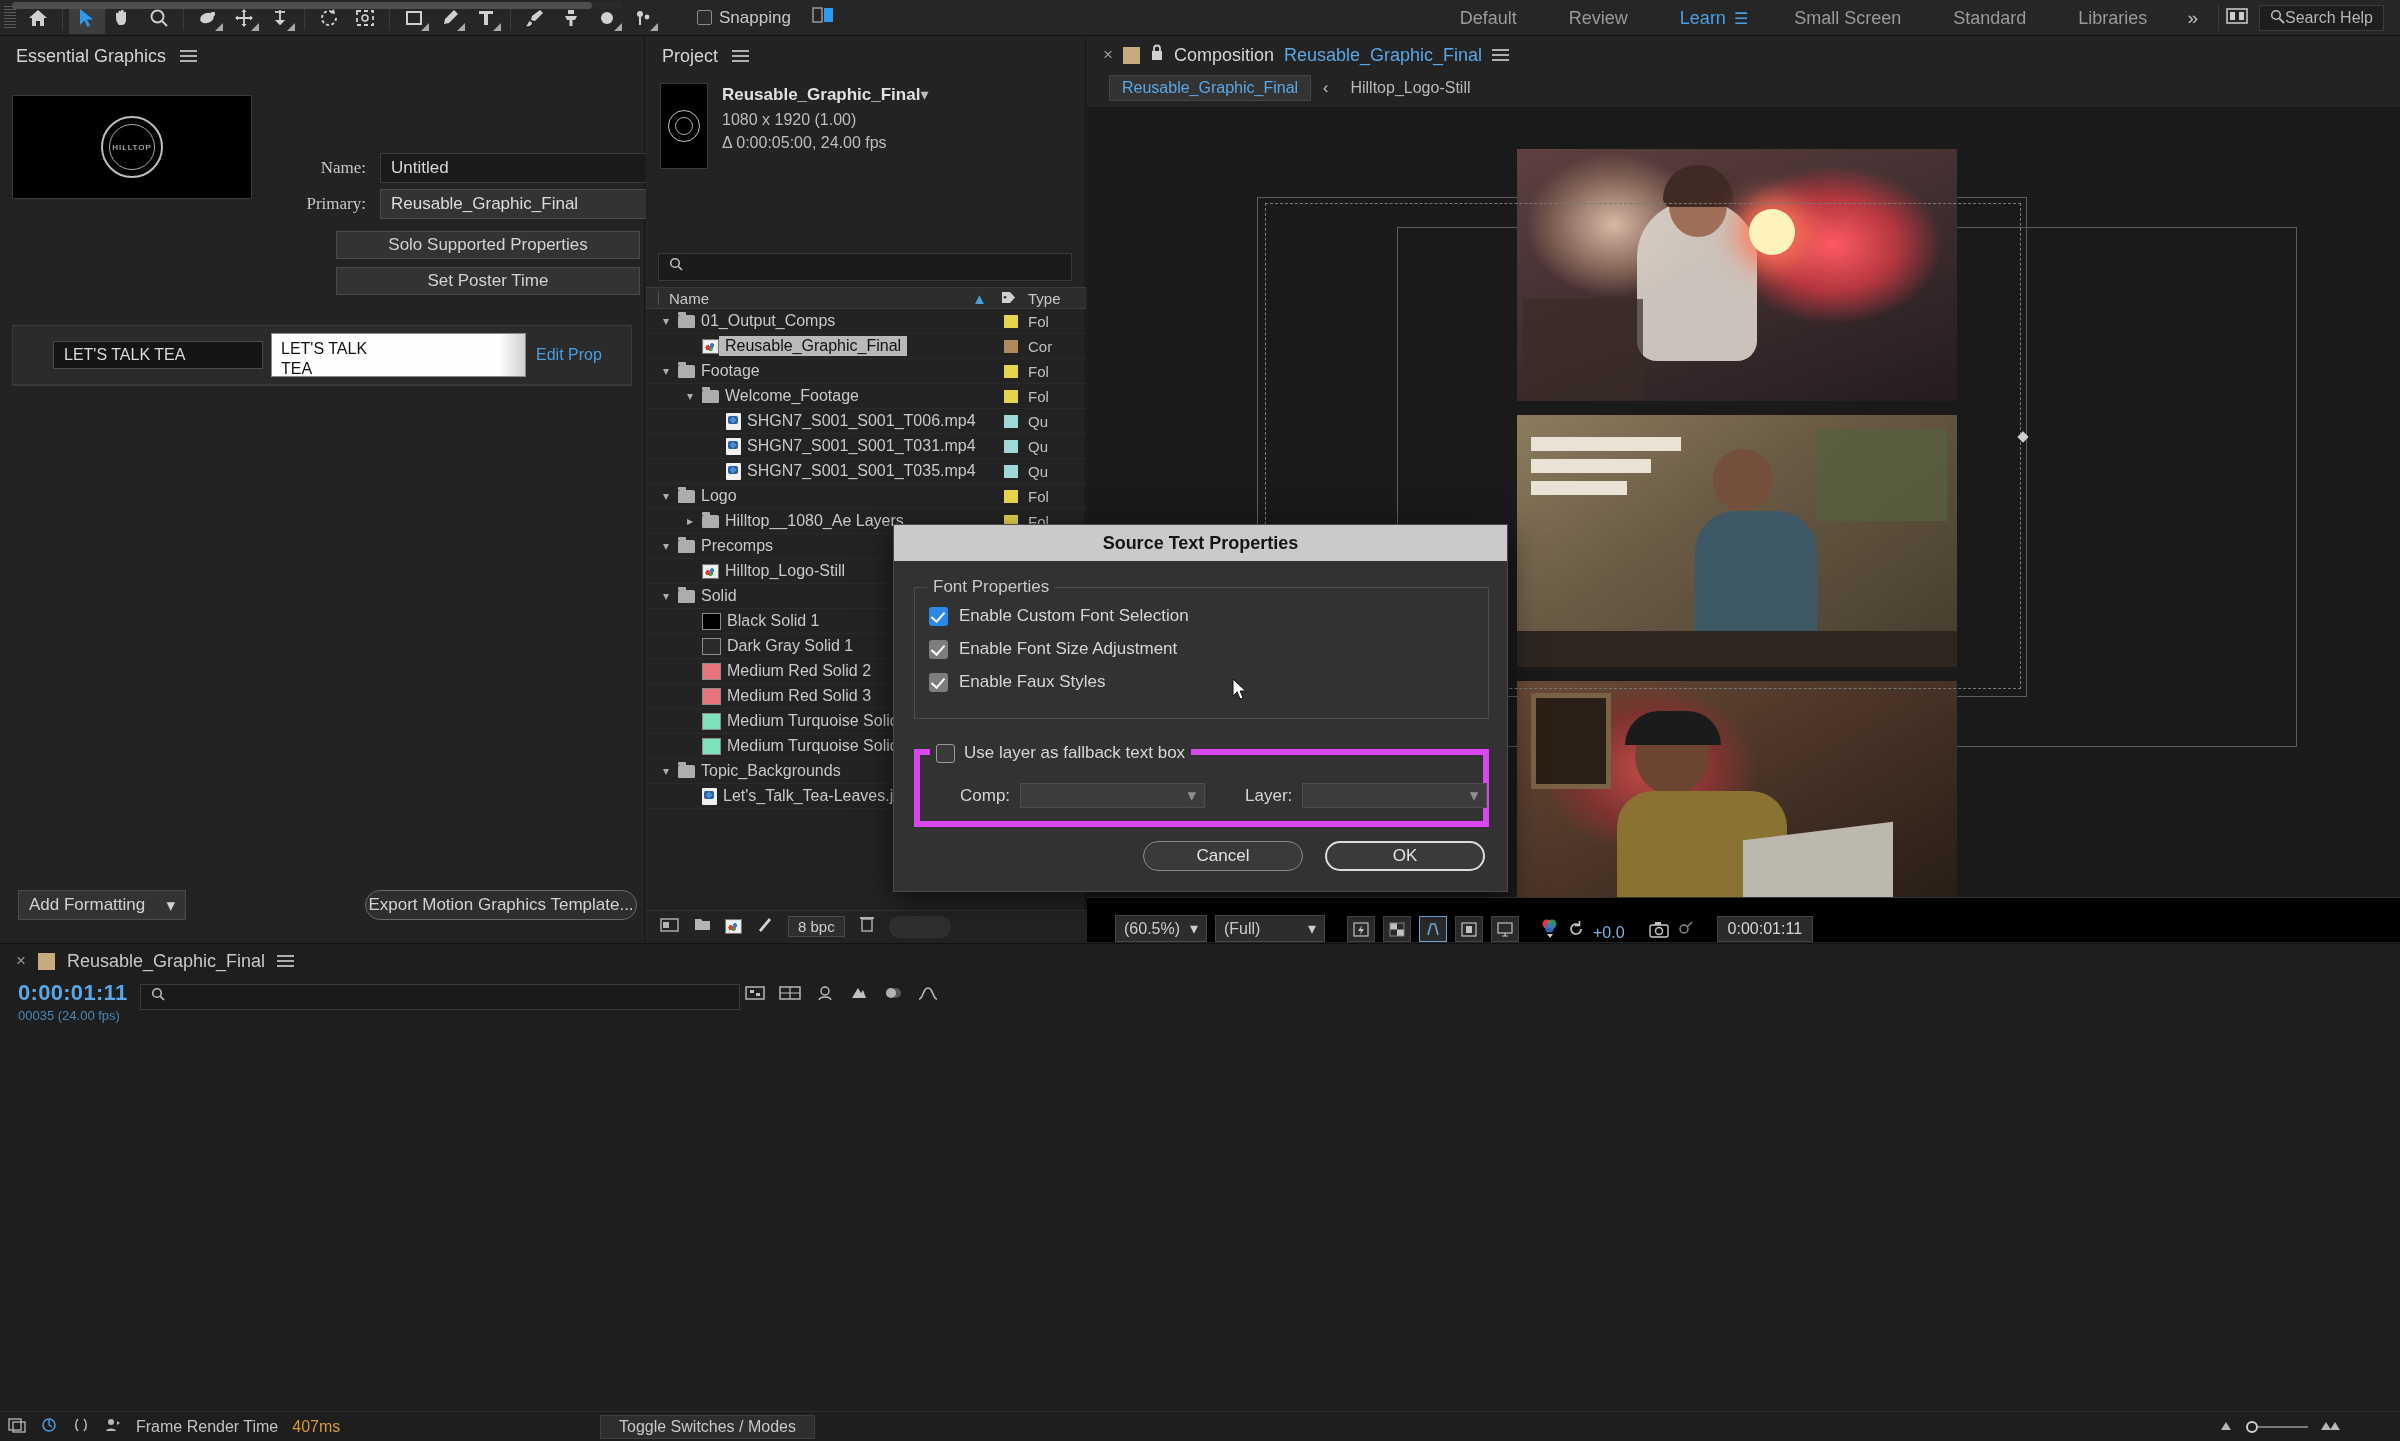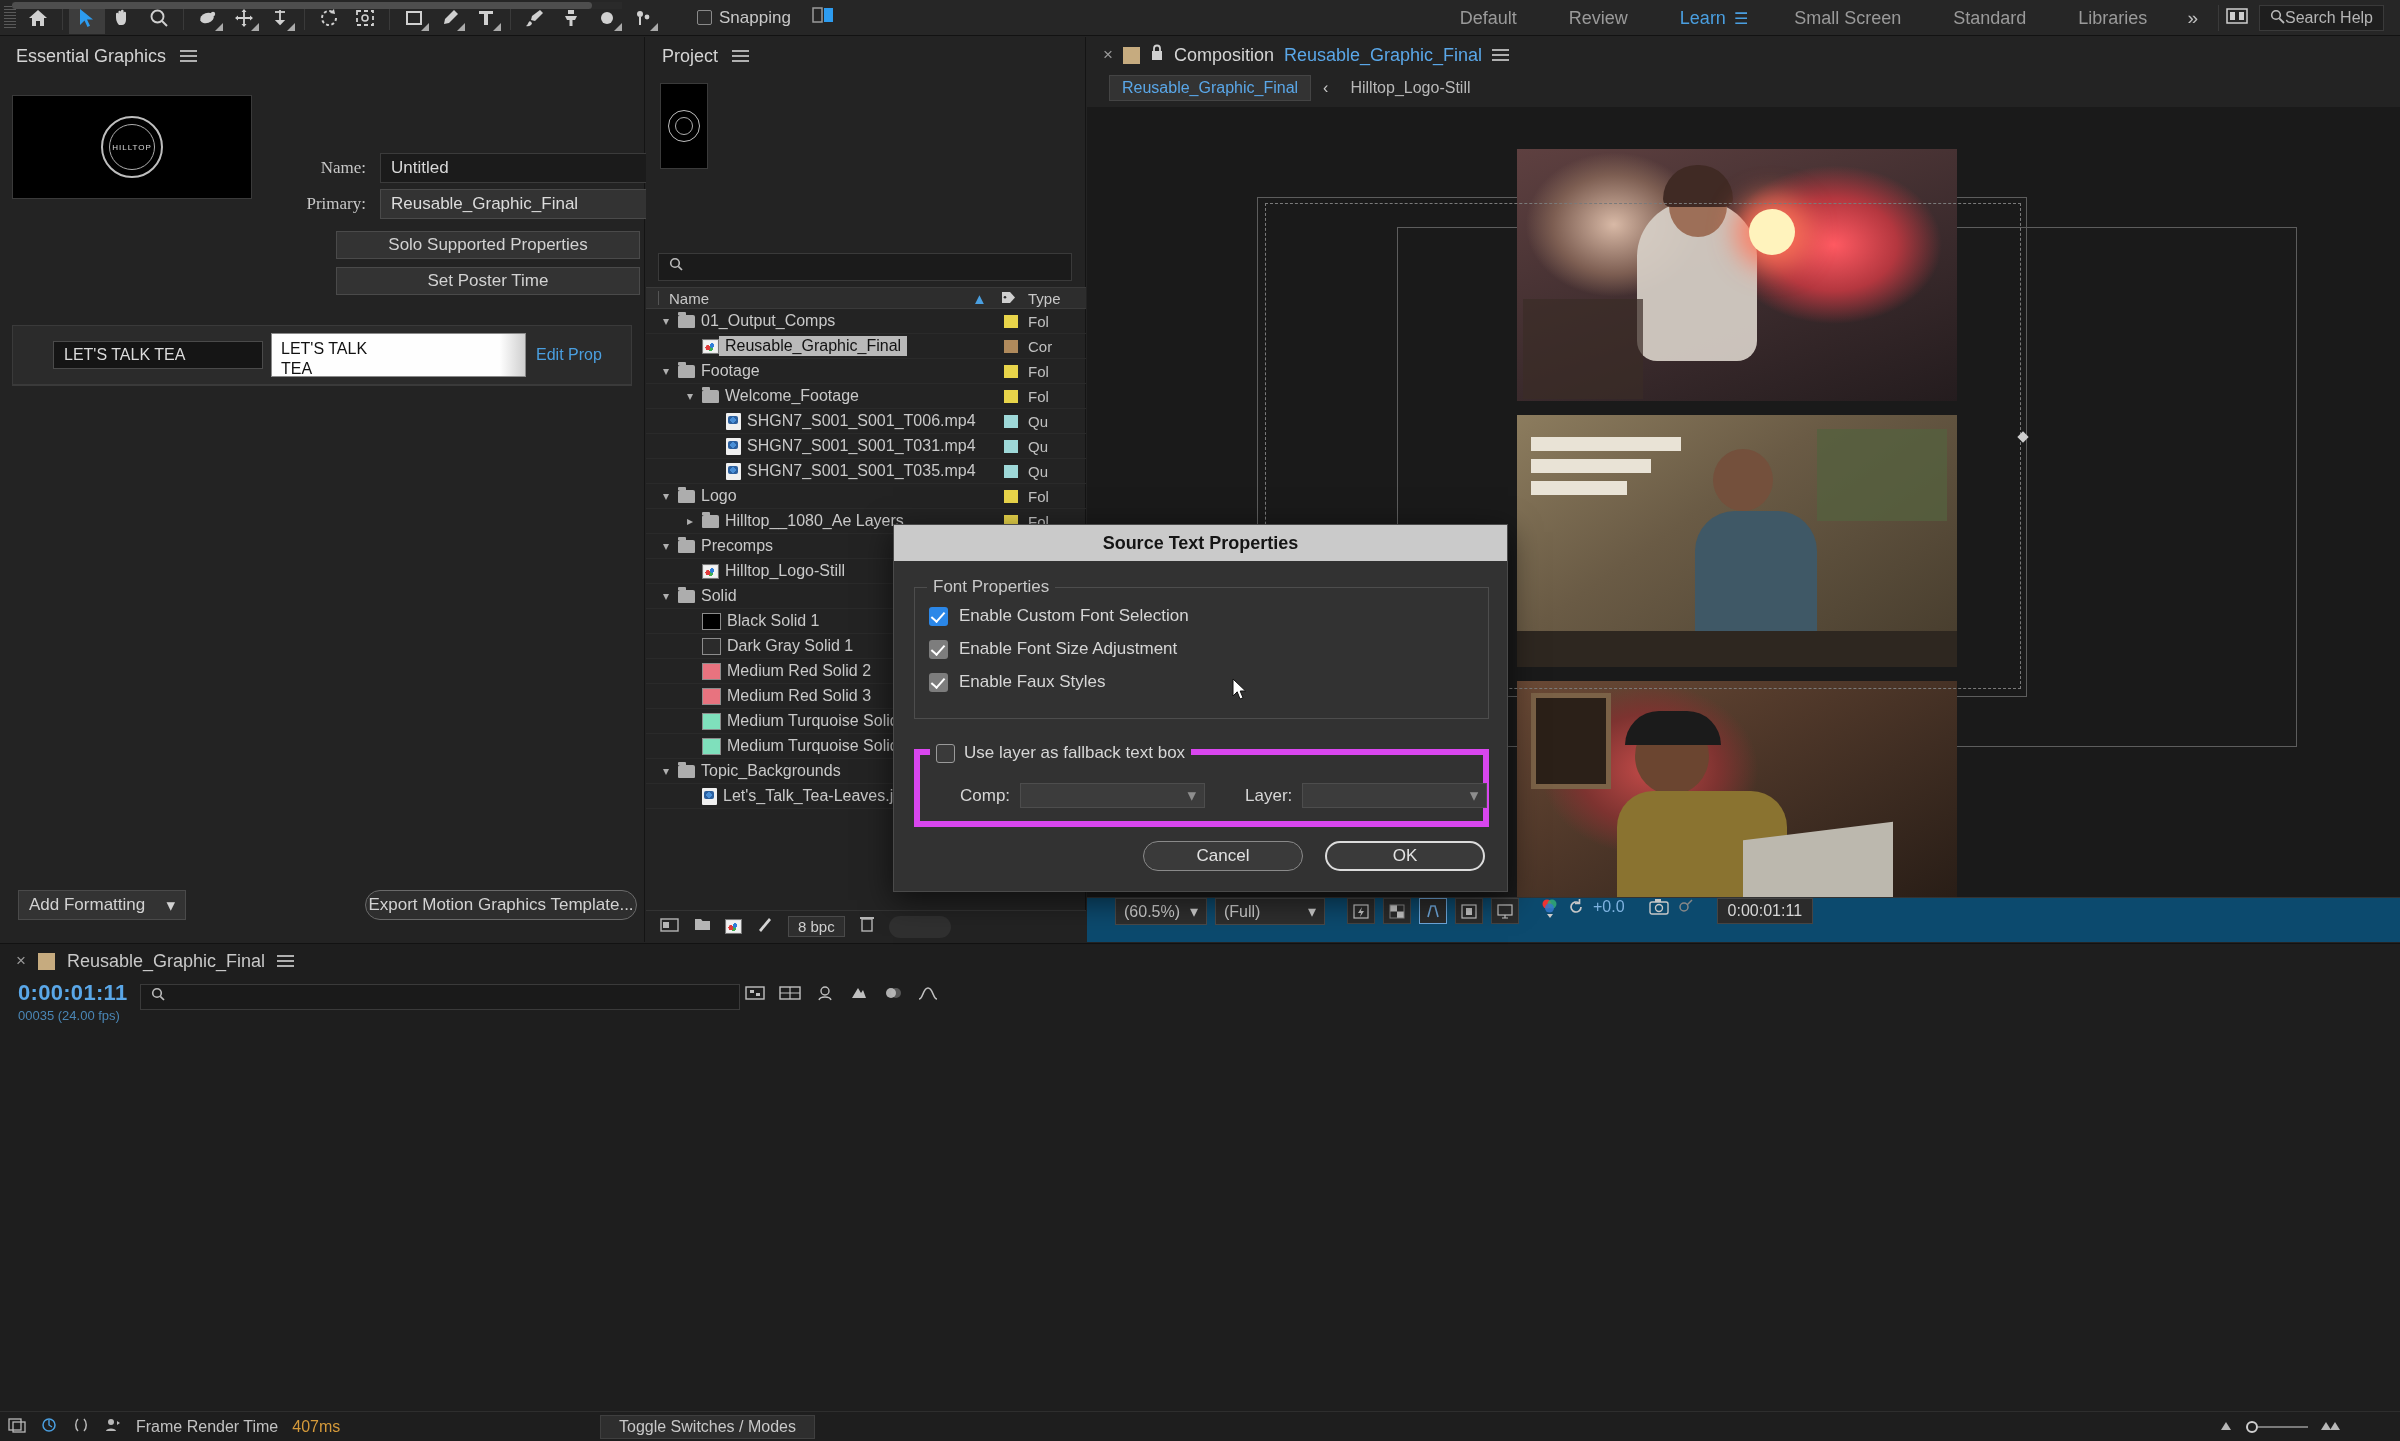--- a/index.html
+++ b/index.html
@@ -124,22 +124,22 @@
   .comp-name{ color:#5aa7e8; }
   .comp-sub{ height:30px; display:flex; align-items:center; gap:12px; padding-left:22px; font-size:16px;}
   .subtab{ background:#333; color:#5aa7e8; padding:3px 12px; border:1px solid #444;}
   .subtab2{ color:#b9b9b9; padding:3px 10px;}
   .stage{ position:absolute; left:0; top:70px; right:0; bottom:45px; background:#1a1a1a;
      overflow:hidden; }
   .guidebox{ position:absolute; border:1px solid #5d5d5d;}
   .art{ position:absolute; left:430px; top:42px; width:440px; height:790px;}
   .art .pane{ position:absolute; left:0; width:440px; height:252px; overflow:hidden;}
   .selbox{ position:absolute; border:1px dashed #7a7a7a; }
-  .comp-toolbar{ position:absolute; left:0; bottom:0; right:0; height:45px; background:#0c4a6e;
-     border-top:1px solid #333; display:flex; align-items:flex-start; gap:8px; padding-left:14px; font-size:16px;}
+  .comp-toolbar{ position:absolute; left:0; bottom:0; right:0; height:45px; background:#000000;
+     border-top:1px solid #333; display:flex; align-items:flex-end; gap:8px; padding-left:14px; font-size:16px;}
   .ctsel{ background:#2e2e2e;border:1px solid #4a4a4a;height:27px; min-width:92px;
      display:flex;align-items:center;justify-content:space-between; padding:0 8px; color:#d0d0d0;}
   .ctbtn{ width:28px;height:26px; background:#2b2b2b; border:1px solid #444;
      display:flex;align-items:center;justify-content:center;}
   .ctbtn.on{ border-color:#6fa8dc; }
   .tcbox{ background:#2b2b2b; border:1px solid #444; height:26px; display:flex;align-items:center;
      padding:0 10px; color:#d6d6d6; font-size:16px;}
 
   
   .tl{ position:absolute; left:0; top:943px; right:0; bottom:0; background:#1e1e1e;
@@ -404,20 +404,25 @@
       <span class="hamb">
           <i></i>
           <i></i>
           <i></i>
         </span>
     </div>
     <div class="proj-info">
       <div class="proj-thumb">
         <div class="logo-mark"></div>
       </div>
+      <div class="proj-meta">
+        <div><b>Reusable_Graphic_Final</b><span>▾</span></div>
+        <div>1080 x 1920 (1.00)</div>
+        <div>Δ 0:00:05:00, 24.00 fps</div>
+      </div>
     </div>
     <div class="proj-search">
       <span>
         <svg width="15" height="15" viewBox="0 0 15 15">
             <circle cx="6" cy="6" r="4.3" fill="none" stroke="#bbb" stroke-width="1.6"></circle>
             <line x1="9.3" y1="9.3" x2="13" y2="13" stroke="#bbb" stroke-width="1.7"></line>
           </svg>
       </span>
     </div>
     <div class="tbl-head">

